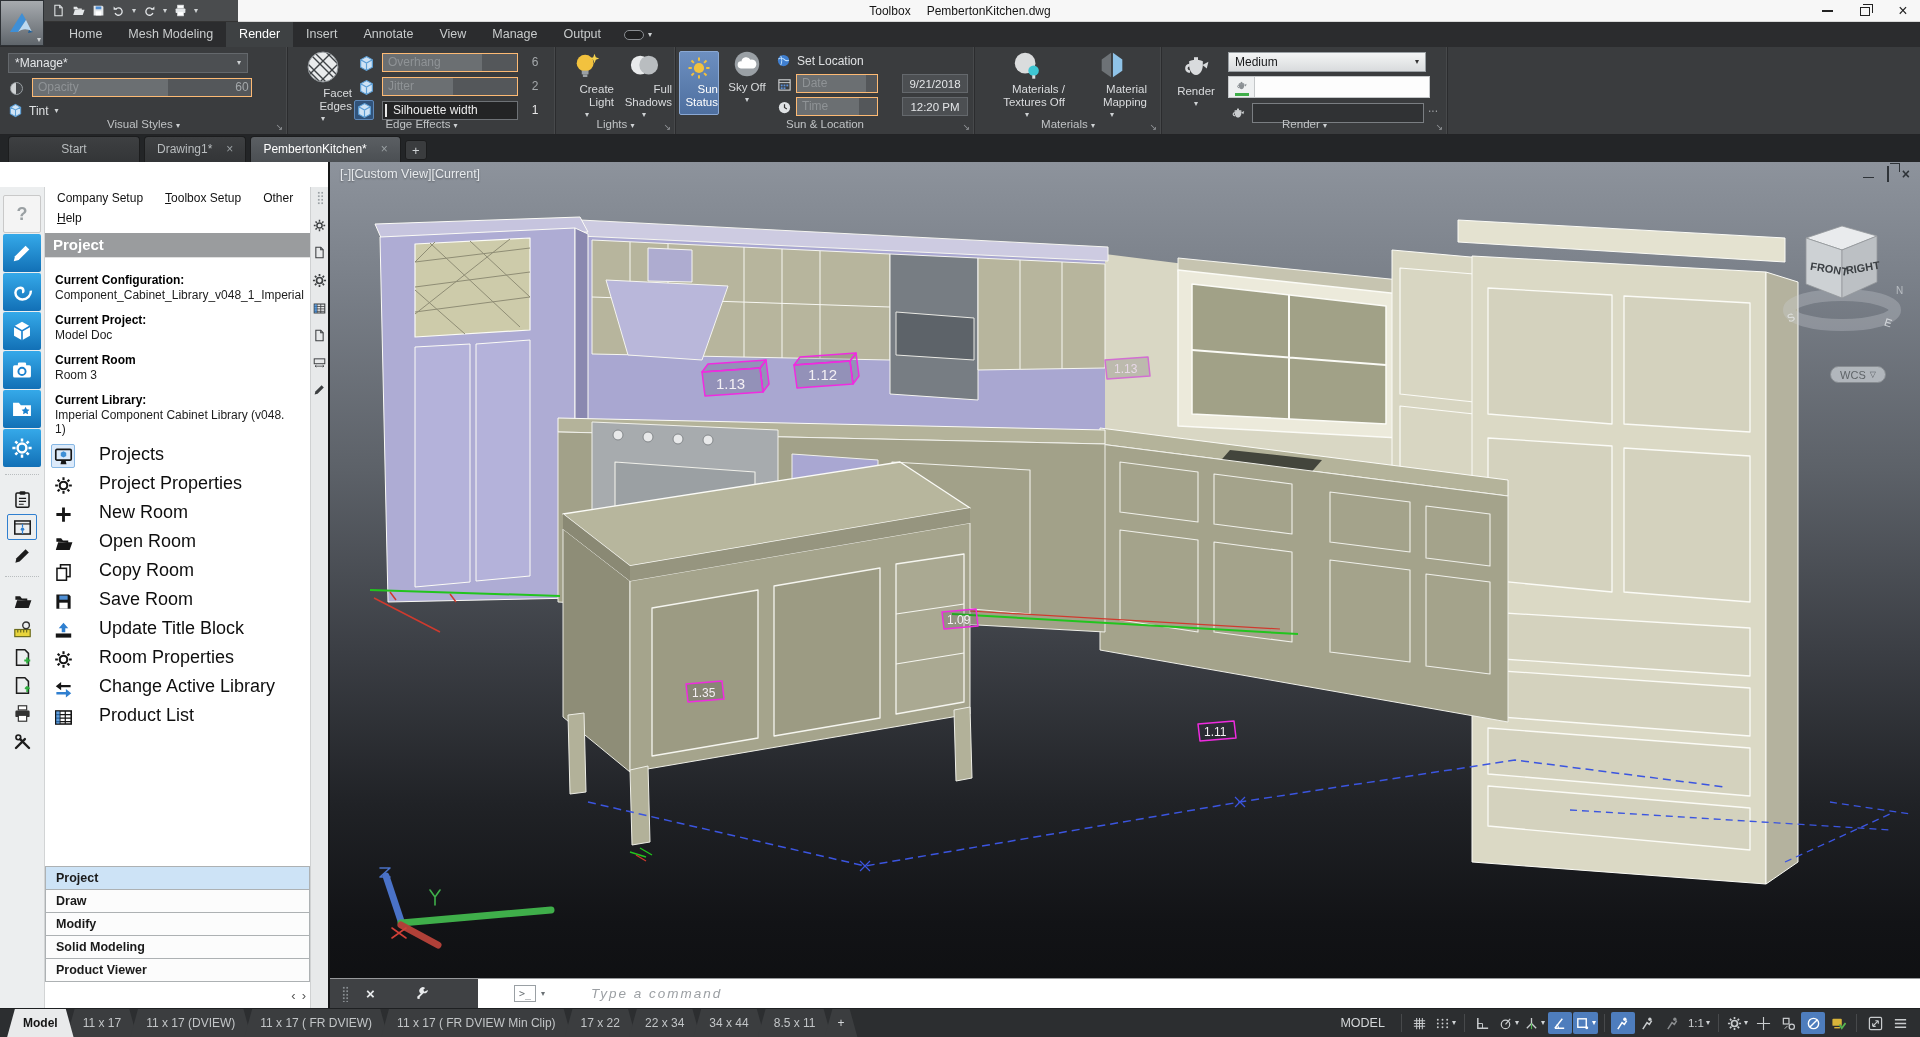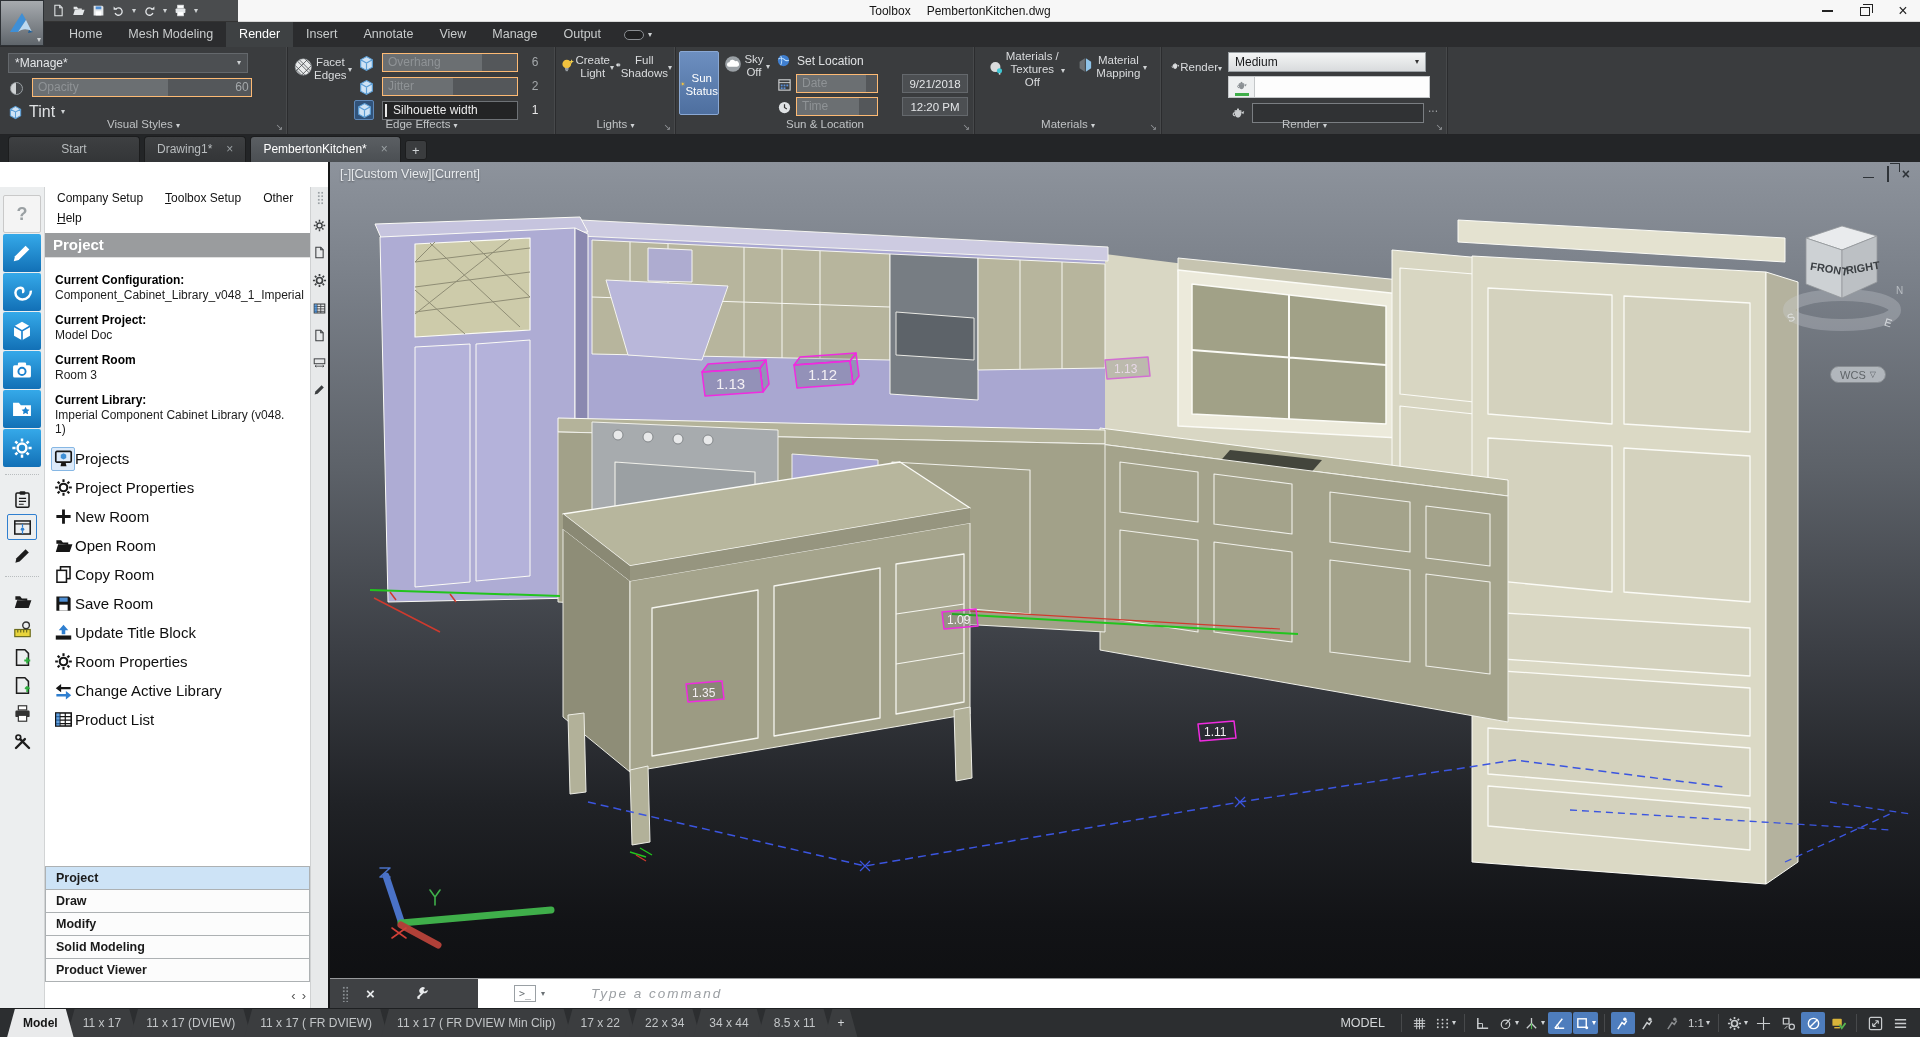--- a/index.html
+++ b/index.html
@@ -32,21 +32,21 @@
 .pexp{position:absolute;right:4px;bottom:2px;font-size:9px;color:#95989b}
 .rdrop{position:absolute;background:#4c4f52;border:1px solid #64686c;color:#e4e6e8;display:flex;align-items:center;padding:0 6px;font-size:12px}
 .rdrop .car{margin-left:auto}
 .rslider{position:absolute;height:19px;background:#54575a;border:1px solid #fdba74;color:#8f9396;font-size:12px;line-height:17px;padding-left:5px;overflow:hidden}
 .rslider .fill{position:absolute;left:0;top:0;bottom:0;background:#6b6f72;z-index:0}
 .rslider .lab{position:relative;z-index:1}
 .rslider.on{background:#232425;border-color:#6e7276;color:#ececec}
 .rslider.on:before{content:"";position:absolute;left:2px;top:2px;bottom:2px;width:2px;background:#e8e8e8}
 .rslider.on .lab{margin-left:5px}
 .rval{position:absolute;height:19px;line-height:19px;color:#a4a8ab;font-size:12px;text-align:center}
-.rbig{position:absolute;top:3px;display:flex;flex-direction:row;align-items:center;color:#dadcde;font-size:11.5px;line-height:13px;text-align:center;cursor:default}
+.rbig{position:absolute;top:3px;display:flex;flex-direction:column;align-items:center;color:#dadcde;font-size:11.5px;line-height:13px;text-align:right;cursor:default}
 .rbig svg{margin-bottom:3px}
 .rbig .car{margin-top:2px}
 .bluesel{background:linear-gradient(#6d8fc0,#4e6f9f);border:1px solid #8aa8d4;border-radius:2px;color:#fff}
 .icox{width:20px;height:20px;display:flex;align-items:center;justify-content:center}
 .srow{position:absolute;display:flex;align-items:center;gap:6px;color:#dfe1e3}
 
 .ftabs{position:absolute;left:0;top:135px;width:100%;height:27px;background:#232527;display:flex;align-items:flex-end;padding-left:8px;gap:4px}
 .ftab{height:26px;line-height:25px;border-radius:4px 4px 0 0;background:linear-gradient(#3e4042,#333537);border:1px solid #1c1d1e;border-bottom:none;color:#b9bdbf;font-size:12px;padding:0 12px;display:flex;align-items:center;gap:14px}
 .ftab.active{background:linear-gradient(#5b5f63,#4b4f53);color:#fff}
 .ftab .x{font-size:12px;color:#9aa0a3}
@@ -69,21 +69,21 @@
 .pal-main{position:absolute;left:45px;right:18px;top:25px;bottom:0;background:#fff;display:flex;flex-direction:column;overflow:hidden}
 .pmenu{padding:4px 0 4px 12px;font-size:12px;color:#111}
 .pmenu .row1{display:flex;gap:22px}
 .pmenu span{display:inline-block;cursor:default}
 .u1::first-letter{text-decoration:underline}
 .psection{height:24px;background:#9a9c9e;color:#fff;font-weight:bold;font-size:15px;line-height:24px;padding-left:8px;margin-top:4px}
 .pinfo{padding:4px 10px 0;font-size:12px;color:#1c1c1c;border-top:1px solid #e0e0e0}
 .pinfo .lbl{font-weight:bold;margin-top:11px;color:#000}
 .pinfo .val{word-break:break-all;line-height:14px;margin-top:1px}
 .pbtns{padding:8px 0 0 6px}
-.pbrow{display:flex;align-items:center;height:29px;gap:0;font-size:15px;color:#0e0e0e;cursor:default}
+.pbrow{display:flex;align-items:flex-start;height:29px;gap:24px;font-size:18px;color:#0e0e0e;cursor:default}
 .pbrow .ic{width:24px;height:24px;display:flex;align-items:center;justify-content:center;color:#161616}
 .pbrow .ic svg{width:19px;height:19px}
 .ic.sel{background:#dceafa;border:1px solid #86b7e4;border-radius:2px}
 .spacer{flex:1}
 .paccord{border-top:1px solid #adb1b3}
 .parow{height:23px;line-height:22px;border-bottom:1px solid #adb1b3;border-left:1px solid #adb1b3;border-right:1px solid #adb1b3;font-weight:bold;font-size:12.5px;color:#1a1a1a;padding-left:10px;background:#fcfcfc}
 .parow.active{background:#cde3f6}
 .pfoot{height:26px;display:flex;align-items:center;justify-content:flex-end;gap:6px;padding-right:4px;color:#555;font-size:13px}
 
 .viewport{flex:1;position:relative;overflow:hidden;background:linear-gradient(180deg,#8d939c 0%,#7a8089 14%,#5d6269 36%,#3b3e44 58%,#202226 76%,#121316 90%,#0e0f11 100%)}
@@ -446,21 +446,21 @@
         </div>
       <span class="icox" style="position:absolute;left:6px;top:31px">
           <span style="width:13px;height:13px;border-radius:50%;border:1px solid #9aa0a4;background:linear-gradient(90deg,#cfd2d4 50%,#44474a 50%)"></span>
         </span>
       <div class="rslider" style="left:32px;top:31px;width:220px"><span class="fill" style="width:62%"></span><span class="lab">Opacity</span></div>
       <span class="rval" style="left:222px;top:31px;width:40px">60</span>
       <div class="srow" style="left:8px;top:56px">
           <svg width="15" height="15">
             <use href="#i-cubeline"></use>
           </svg>
-          <span style="font-size:16px;color:#dfe1e3">Tint</span>
+          <span style="font-size:12px;color:#dfe1e3">Tint</span>
           <span class="car">▾</span>
         </div>
       <div class="ptitle"><span>Visual Styles</span> <span class="car">▾</span></div>
       <span class="pexp">↘</span>
     </div>
 
     <div class="panel" style="left:288px;width:268px">
       <div class="rbig" style="left:6px;width:58px">
         <svg width="34" height="34">
             <use href="#i-facet"></use>

